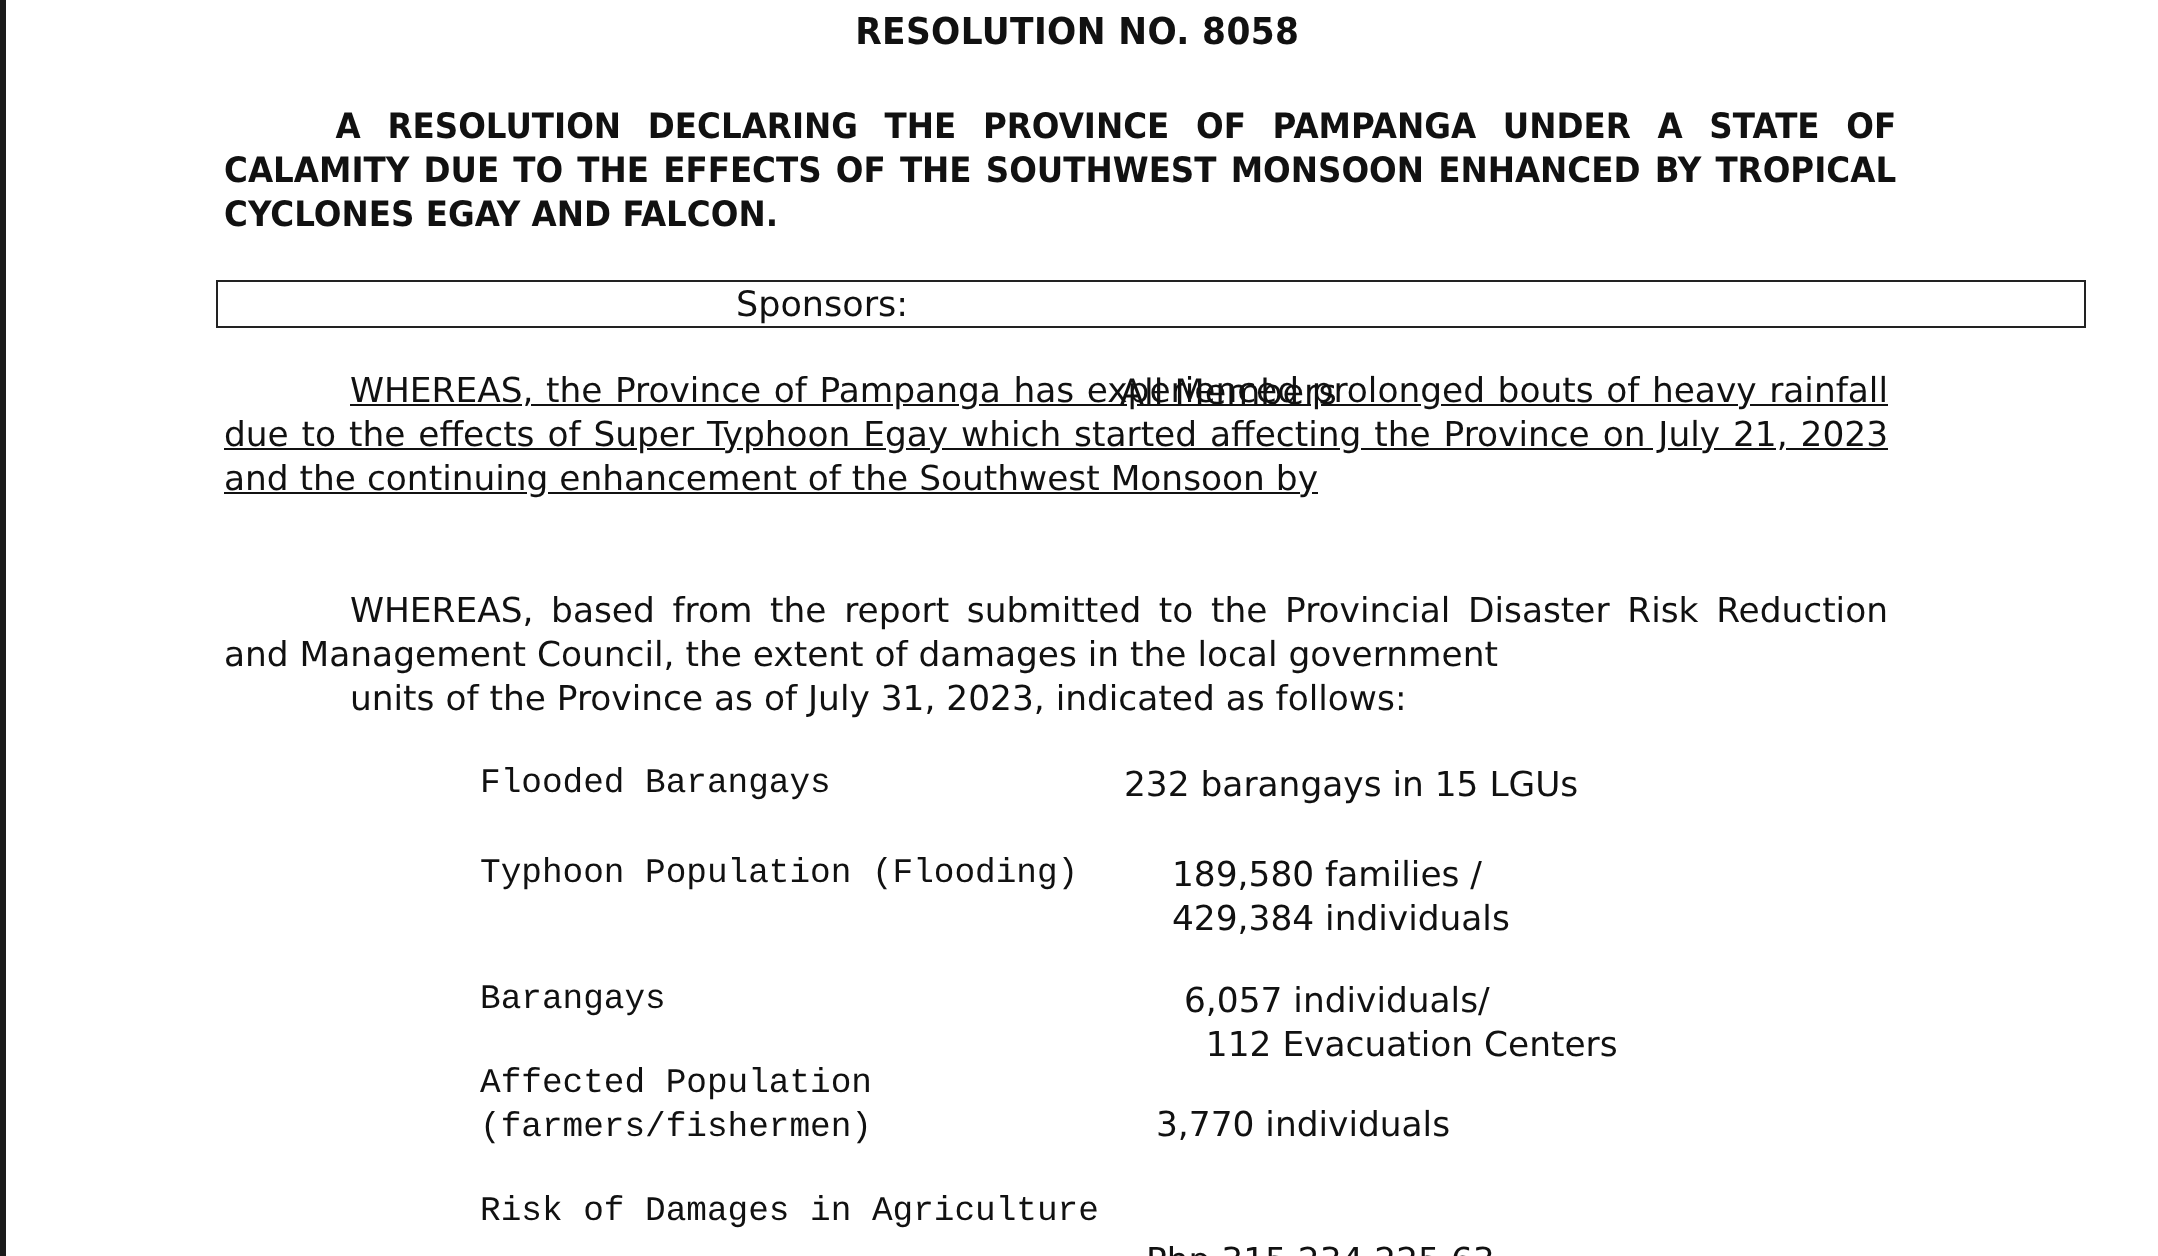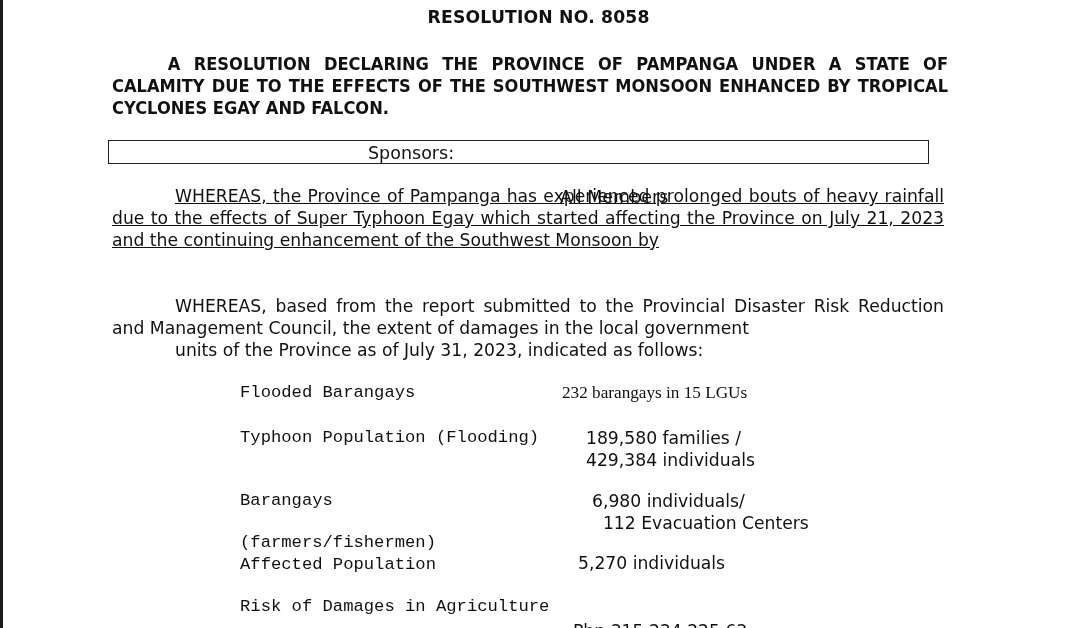--- a/index.html
+++ b/index.html
@@ -54,21 +54,21 @@
       text-align-last: left;
       text-indent: 60px;
       transform: scaleX(0.93);
       transform-origin: 0 0;
       width: 899px;
     }
     .sponsors-box {
       position: absolute;
       left: 108px;
       top: 140px;
-      width: 821px;
+      width: 935px;
       height: 24px;
       border: 1.5px solid #222222;
       box-sizing: border-box;
     }
     .sponsors-label {
       position: absolute;
       left: 259px;
       top: 1px;
       font-size: 17.5px;
       line-height: 22px;
@@ -146,48 +146,48 @@
 
   <div class="para para-2">
     <span>WHEREAS, based from the report submitted to the Provincial Disaster Risk Reduction and Management Council, the extent of damages in the local government</span>
     <span class="last-line">units of the Province as of July 31, 2023, indicated as follows:</span>
   </div>
 
   <div class="stats">
 
     <div class="stat-row" style="top:0px;">
       <div class="stat-label">Flooded Barangays</div>
-      <div class="stat-value" style="left:322px;font-family:Liberation Serif, serif;">
+      <div class="stat-value" style="left:322px;">
         <span>232 barangays in 15 LGUs</span>
       </div>
     </div>
 
     <div class="stat-row" style="top:45px;">
       <div class="stat-label">Typhoon Population (Flooding)</div>
       <div class="stat-value" style="left:346px;">
         <span>189,580 families /</span>
         <span>429,384 individuals</span>
       </div>
     </div>
 
     <div class="stat-row" style="top:108px;">
       <div class="stat-label">Barangays</div>
       <div class="stat-value" style="left:352px;">
-        <span>6,980 individuals/</span>
+        <span>6,057 individuals/</span>
         <span style="white-space:pre;">  112 Evacuation Centers</span>
       </div>
     </div>
 
     <div class="stat-row" style="top:150px;">
       <div class="stat-label">
+        <span style="display:block;">Affected Population</span>
         <span style="display:block;">(farmers/fishermen)</span>
-        <span style="display:block;">Affected Population</span>
       </div>
       <div class="stat-value" style="left:338px; top:20px;">
-        <span>5,270 individuals</span>
+        <span>3,770 individuals</span>
       </div>
     </div>
 
     <div class="stat-row" style="top:214px;">
       <div class="stat-label">Risk of Damages in Agriculture</div>
       <div class="stat-value" style="left:333px;margin-top:24px;">
         <span>Php 315,234,225.63</span>
       </div>
     </div>
 

